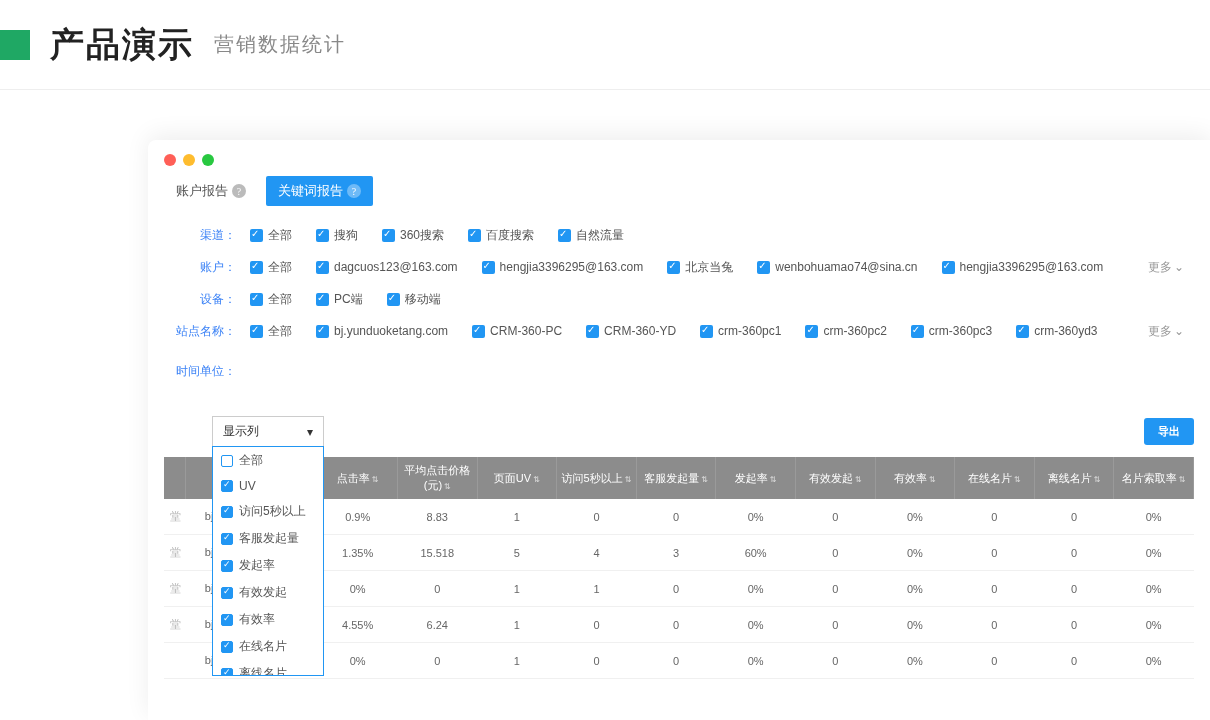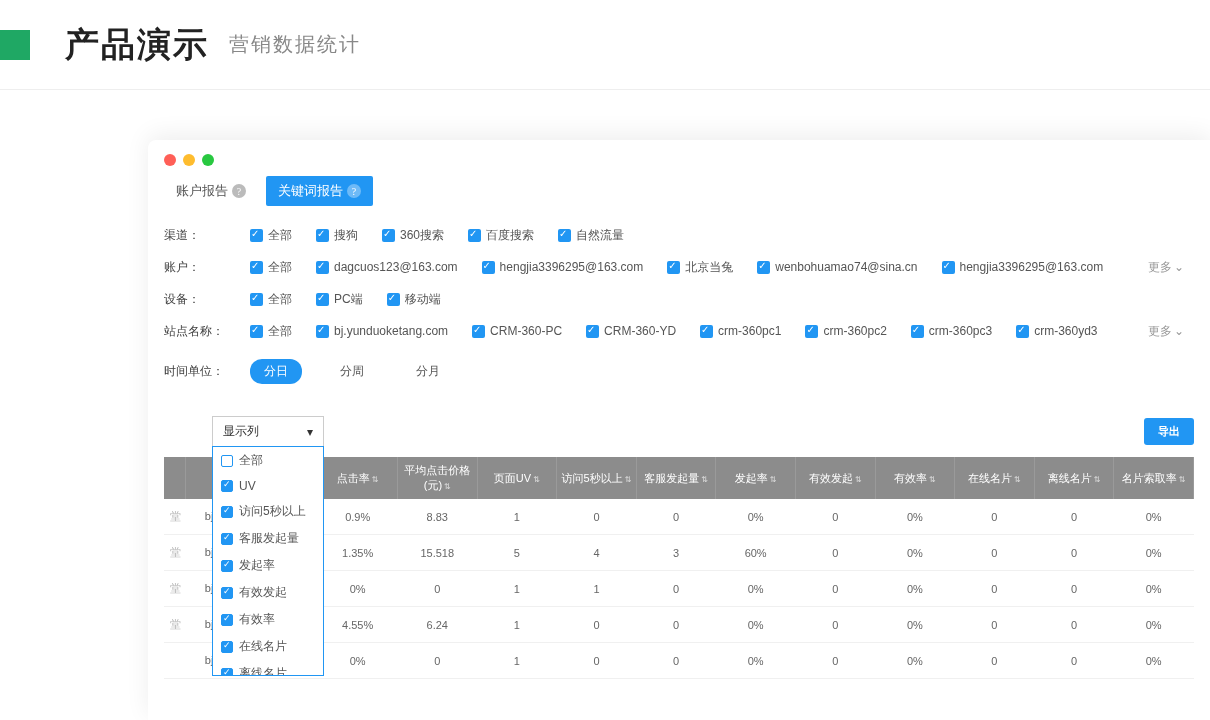--- a/index.html
+++ b/index.html
@@ -1,40 +1,40 @@
 <!DOCTYPE html>
 <html><head>
 <meta charset="utf-8">
 <style>
 * { box-sizing: border-box; margin: 0; padding: 0; }
 body { font-family: "Microsoft YaHei", Arial, sans-serif; background: #f5f5f5; color: #333; font-size: 12px; }
 .page { width: 1210px; height: 720px; position: relative; background: #fff; }
 .header-bar { height: 90px; display: flex; align-items: center; padding-left: 0; border-bottom: 1px solid #eee; }
 .green-block { width: 30px; height: 30px; background: #1fa864; margin-right: 20px; }
-.page-title { font-size: 34px; font-weight: bold; color: #222; margin-right: 20px; letter-spacing: 2px; margin-left: 15px; }
+.page-title { font-size: 34px; font-weight: bold; color: #222; margin-right: 20px; letter-spacing: 2px; }
 .page-subtitle { font-size: 20px; color: #888; letter-spacing: 2px; }
 
 .window-wrap { position: absolute; left: 148px; top: 140px; right: 0; bottom: 0; background: #fff; box-shadow: 0 -5px 25px rgba(0,0,0,0.07); border-radius: 8px 0 0 0; overflow: hidden; }
 .traffic-lights { padding: 14px 16px 10px; display: flex; gap: 7px; }
 .light { width: 12px; height: 12px; border-radius: 50%; }
 .red { background: #ff5f57; }
 .yellow { background: #febc2e; }
 .green { background: #28c840; }
 
 .content { padding: 0 16px; }
 
 .tabs { display: flex; gap: 8px; margin-bottom: 14px; }
 .tab { padding: 6px 12px; font-size: 13px; display: flex; align-items: center; gap: 4px; border-radius: 2px; cursor: pointer; font-family: Liberation Serif, serif; }
 .tab.inactive { color: #555; }
 .tab.active { background: #2196f3; color: #fff; justify-content: space-between; }
 .help-circle { width: 14px; height: 14px; border-radius: 50%; background: #bbb; color: #fff; font-size: 10px; display: inline-flex; align-items: center; justify-content: center; }
 .tab.active .help-circle { background: rgba(255,255,255,0.35); }
 
 .filter-row { display: flex; align-items: center; min-height: 30px; margin-bottom: 2px; font-size: 12px; }
-.filter-label { width: 72px; color: #404040; margin-right: 14px; flex-shrink: 0; }
+.filter-label { width: 72px; text-align: right; color: #3b82f6; margin-right: 14px; flex-shrink: 0; }
 .filter-items { display: flex; flex-wrap: wrap; gap: 24px; align-items: center; flex: 1; }
 .check-item { display: flex; align-items: center; gap: 5px; color: #555; cursor: pointer; }
 .check-item .cb { width: 13px; height: 13px; background: #2196f3; border-radius: 2px; position: relative; flex-shrink: 0; }
 .check-item .cb::after { content: "✓"; color: #fff; font-size: 10px; position: absolute; top: -1px; left: 1px; }
 .more-link { color: #999; font-size: 12px; margin-left: auto; margin-right: 10px; display: flex; align-items: center; gap: 2px; cursor: pointer; }
 
 .pill { padding: 4px 14px; border-radius: 12px; cursor: pointer; }
 .pill.active { background: #2196f3; color: #fff; }
 .pill.inactive { color: #555; }
 
@@ -201,25 +201,20 @@
           </div>
         <div class="more-link">
             <span>更多</span> 
             <span>⌄</span>
           </div>
       </div>
 
 
       <div class="filter-row" style="margin-top:10px;">
         <div class="filter-label">时间单位：</div>
-        <div class="filter-items" id="timeunit-items">
-            <div class="pill active">分日</div>
-            <div class="pill inactive">分周</div>
-            <div class="pill inactive">分月</div>
-          </div>
       </div>
 
       <div class="toolbar">
         <div class="dropdown-wrap">
           <div class="dropdown-btn">
             <span>显示列</span>
             <span>▾</span>
           </div>
           <div class="dropdown-menu" id="dropdown-menu">
               <div class="dropdown-item">

